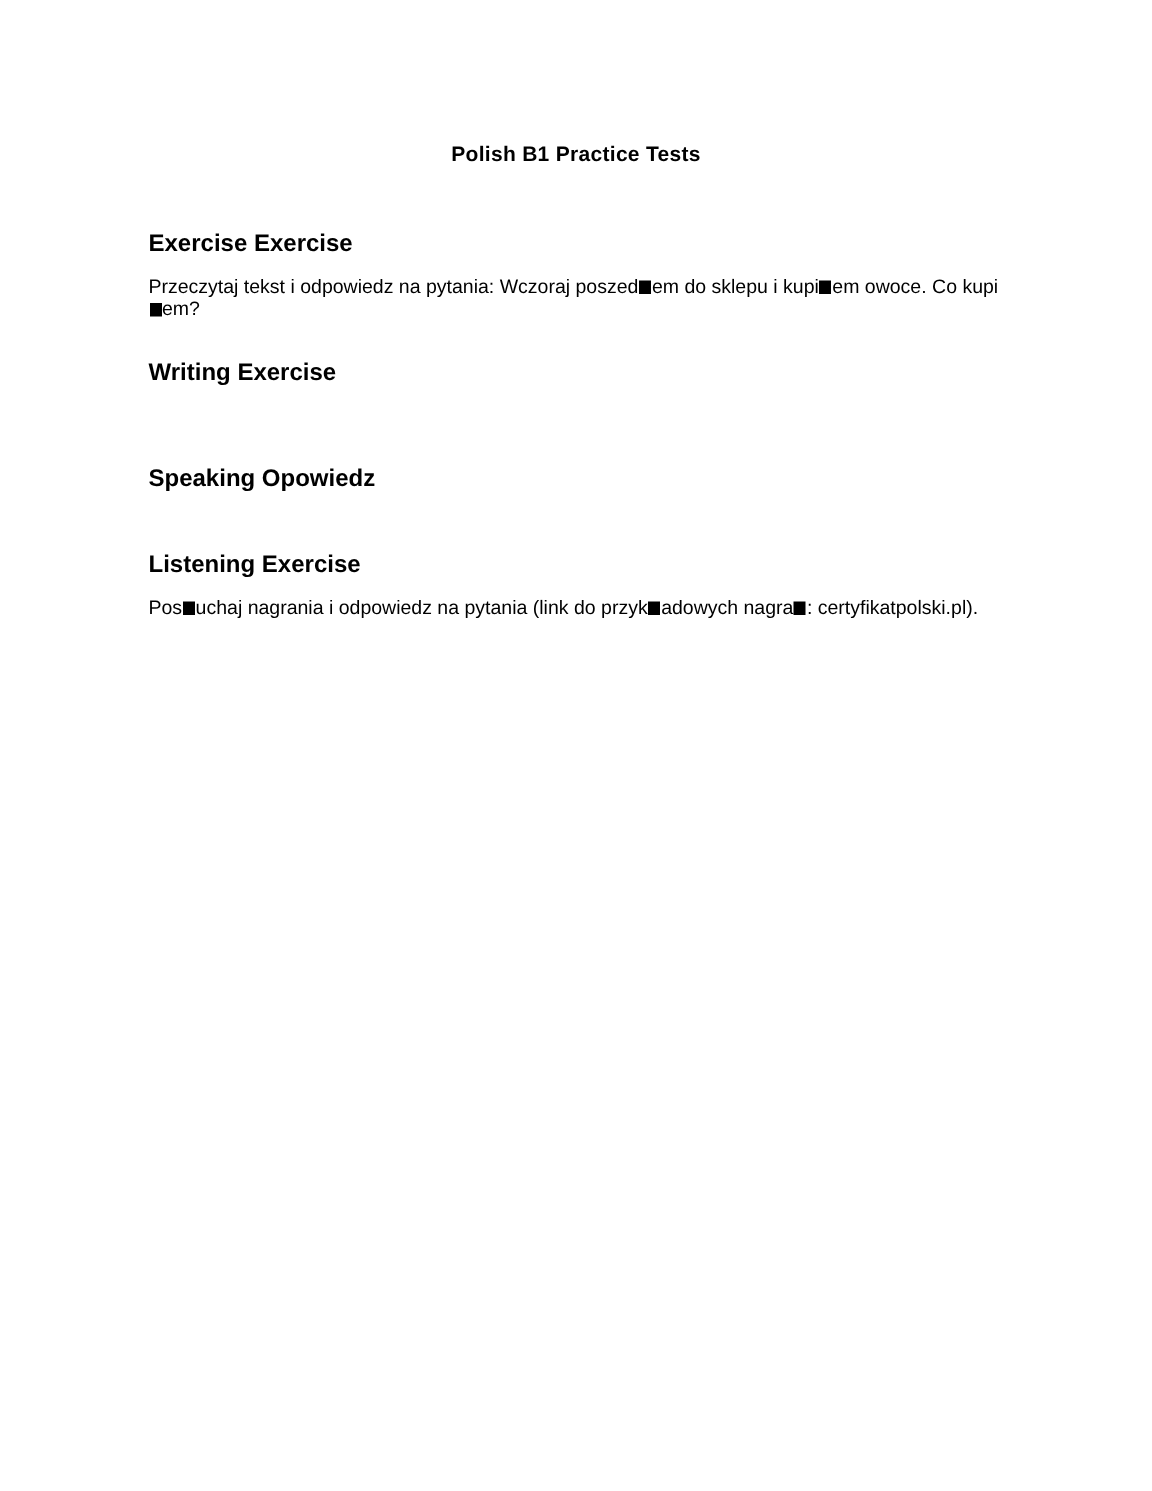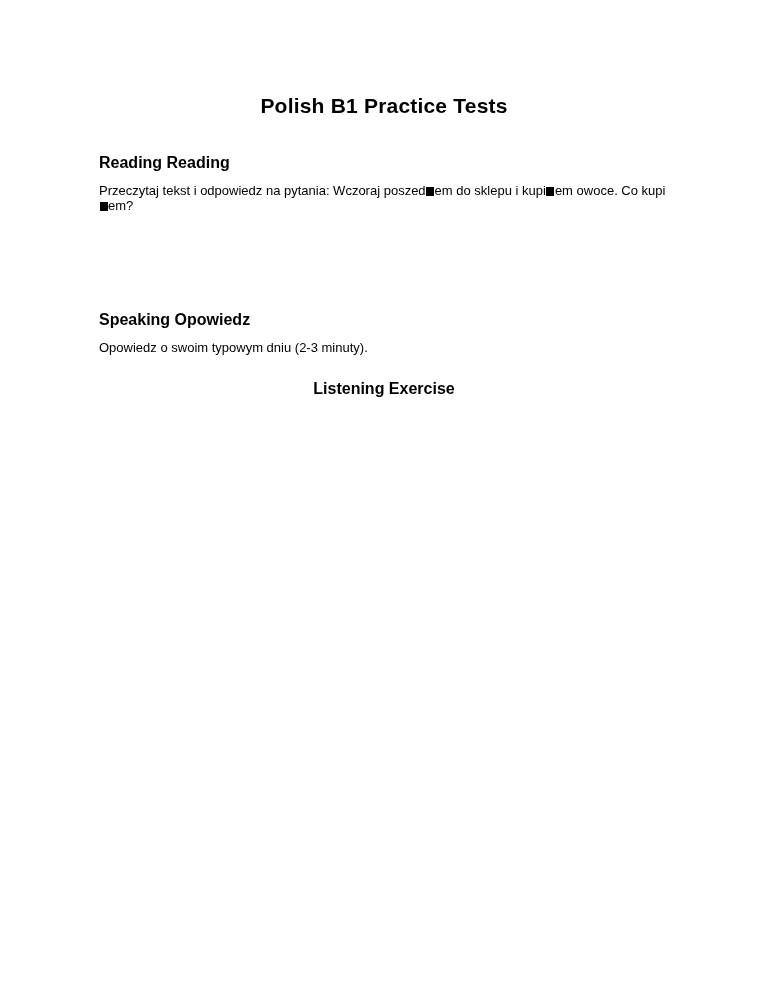--- a/index.html
+++ b/index.html
@@ -23,21 +23,21 @@
     height: 994px;
     background: #ffffff;
   }
   .content {
     position: absolute;
     left: 99px;
     top: 0;
     width: 570px;
   }
   .doc-title {
-    font-size: 21px;
+    font-size: 14px;
     font-weight: bold;
     text-align: center;
     margin: 0;
     padding: 0;
     position: absolute;
     left: 0;
     top: 94px;
     width: 570px;
     letter-spacing: 0.2px;
   }
@@ -56,51 +56,52 @@
   .section-body {
     font-size: 13px;
     line-height: 15px;
     margin: 11px 0 0 0;
     padding: 0;
     font-weight: normal;
   }
   .sec-reading   { top: 154px; }
   .sec-writing   { top: 240px; }
   .sec-speaking  { top: 311px; }
-  .sec-listening { top: 380px; text-align: center; }
+  .sec-listening { top: 368px; }
 
   
   .tofu {
     display: inline-block;
     width: 8px;
     height: 9px;
     background: #000000;
     vertical-align: -1px;
     margin: 0 0.5px;
   }
 </style>
 </head>
 <body>
 
 <div class="page">
   <div class="content">
 
     <h1 class="doc-title">Polish B1 Practice Tests</h1>
 
     <div class="section sec-reading">
-      <h2 class="section-heading">Reading Reading</h2>
+      <h2 class="section-heading">Exercise Exercise</h2>
       <p class="section-body">Przeczytaj tekst i odpowiedz na pytania: Wczoraj poszed<span class="tofu"></span>em do sklepu i kupi<span class="tofu"></span>em owoce. Co kupi<span class="tofu"></span>em?</p>
     </div>
 
     <div class="section sec-writing">
+      <h2 class="section-heading">Writing Exercise</h2>
     </div>
 
     <div class="section sec-speaking">
       <h2 class="section-heading">Speaking Opowiedz</h2>
-      <p class="section-body">Opowiedz o swoim typowym dniu (2-3 minuty).</p>
     </div>
 
     <div class="section sec-listening">
       <h2 class="section-heading">Listening Exercise</h2>
+      <p class="section-body">Pos<span class="tofu"></span>uchaj nagrania i odpowiedz na pytania (link do przyk<span class="tofu"></span>adowych nagra<span class="tofu"></span>: certyfikatpolski.pl).</p>
     </div>
 
   </div>
 </div>
 
 </body></html>

